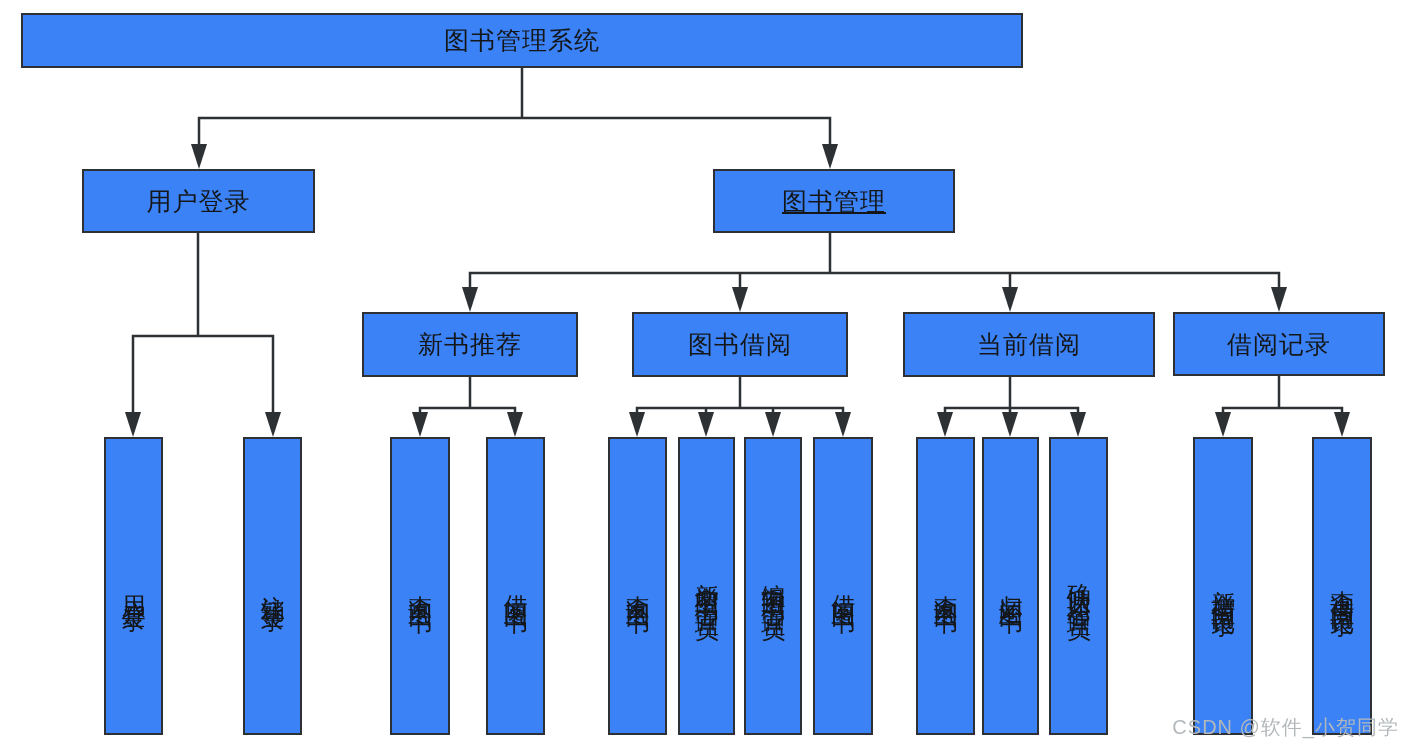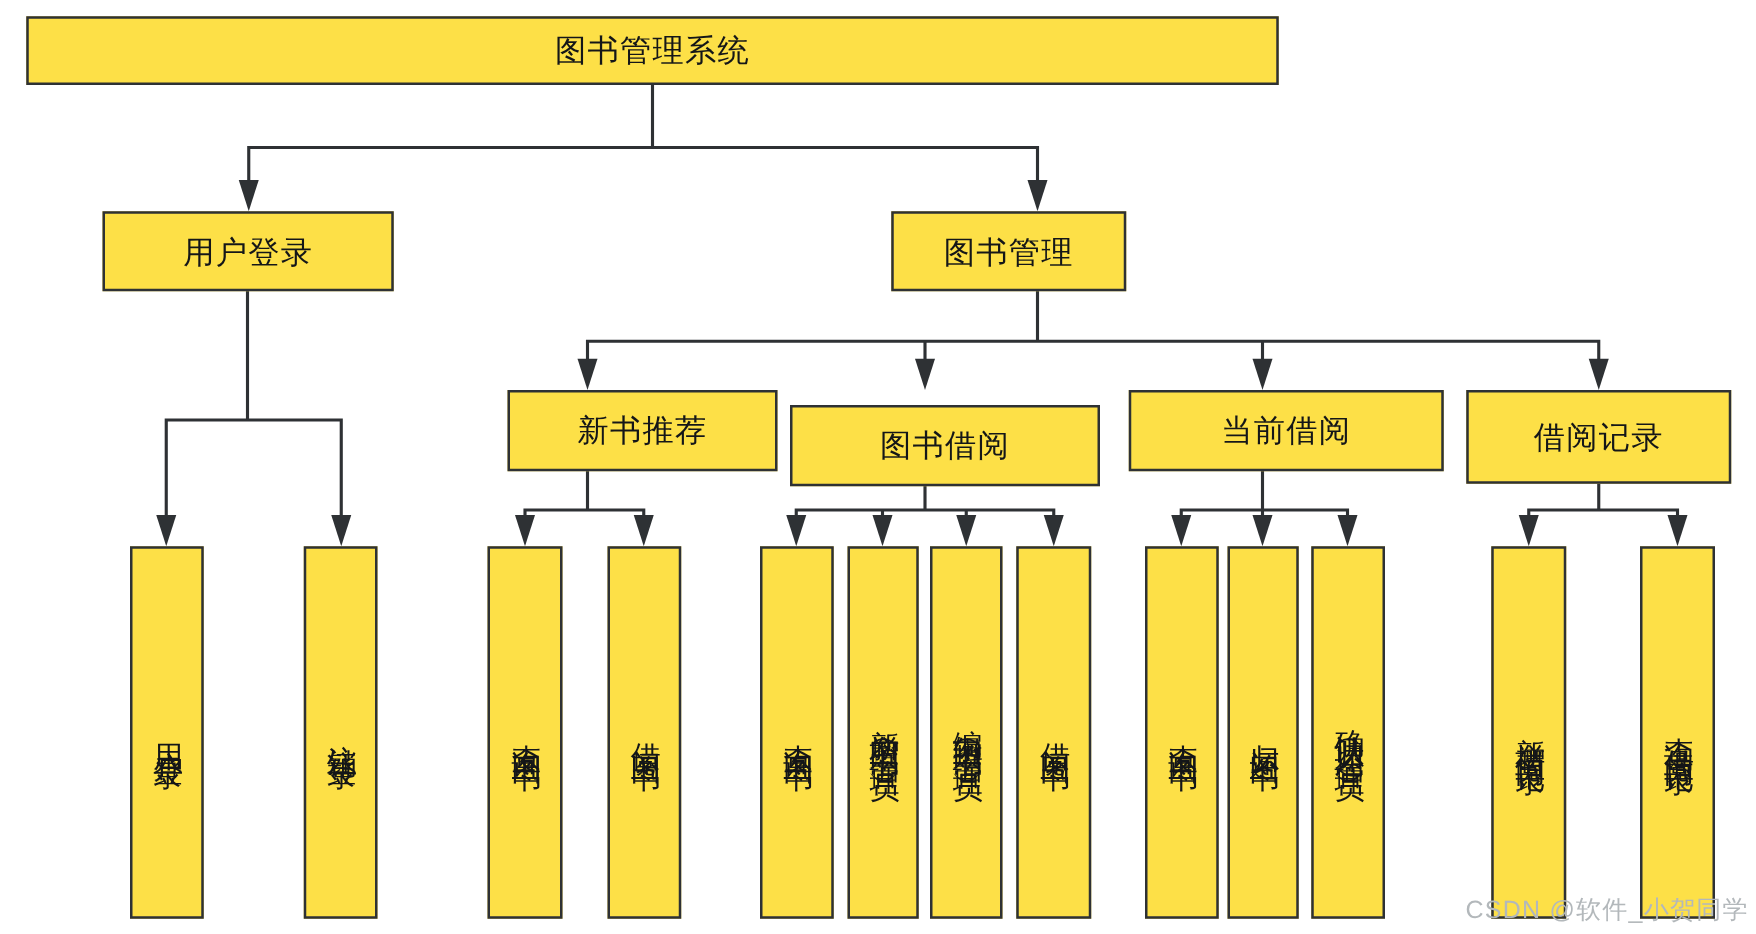--- a/index.html
+++ b/index.html
@@ -7,21 +7,21 @@
     position:relative;
     width:1405px;height:747px;
     background:#ffffff;
     font-family:"Liberation Sans","DejaVu Sans",sans-serif;
     overflow:hidden;
   }
   #connector-layer{position:absolute;left:0;top:0;z-index:1;}
   .box{
     position:absolute;
     box-sizing:border-box;
-    background:#fde047;
+    background:#3b82f6;
     border:2.5px solid #2e3134;
     display:flex;align-items:center;justify-content:center;
     color:#141618;
     z-index:2;
     text-align:center;
   }
   .hlabel{font-size:25px;letter-spacing:1px;}
   .leaf span{
     writing-mode:vertical-rl;
     text-orientation:mixed;
@@ -85,34 +85,34 @@
     </g>
   </svg>
 
   <div class="box hlabel" style="left:21px;top:13px;width:1002px;height:55px;">
     <span>图书管理系统</span>
   </div>
 
   <div class="box hlabel" style="left:82px;top:169px;width:233px;height:64px;">
     <span>用户登录</span>
   </div>
-  <div class="box hlabel" style="left:713px;top:169px;width:188px;height:64px;">
+  <div class="box hlabel" style="left:713px;top:169px;width:242px;height:64px;text-decoration:underline;">
     <span>图书管理</span>
   </div>
 
-  <div class="box hlabel" style="left:362px;top:312px;width:216px;height:65px;margin-left:44px;">
+  <div class="box hlabel" style="left:362px;top:312px;width:216px;height:65px;">
     <span>新书推荐</span>
   </div>
-  <div class="box hlabel" style="left:632px;top:324px;width:248px;height:65px;">
+  <div class="box hlabel" style="left:632px;top:312px;width:216px;height:65px;">
     <span>图书借阅</span>
   </div>
   <div class="box hlabel" style="left:903px;top:312px;width:252px;height:65px;">
     <span>当前借阅</span>
   </div>
-  <div class="box hlabel" style="left:1173px;top:312px;width:212px;height:75px;font-family:Liberation Mono, monospace;">
+  <div class="box hlabel" style="left:1173px;top:312px;width:212px;height:64px;font-family:Liberation Mono, monospace;">
     <span>借阅记录</span>
   </div>
 
   <div class="box leaf" style="left:104px;top:437px;width:59px;height:298px;">
     <span>用户登录</span>
   </div>
   <div class="box leaf" style="left:243px;top:437px;width:59px;height:298px;">
     <span>注销登录</span>
   </div>
 

